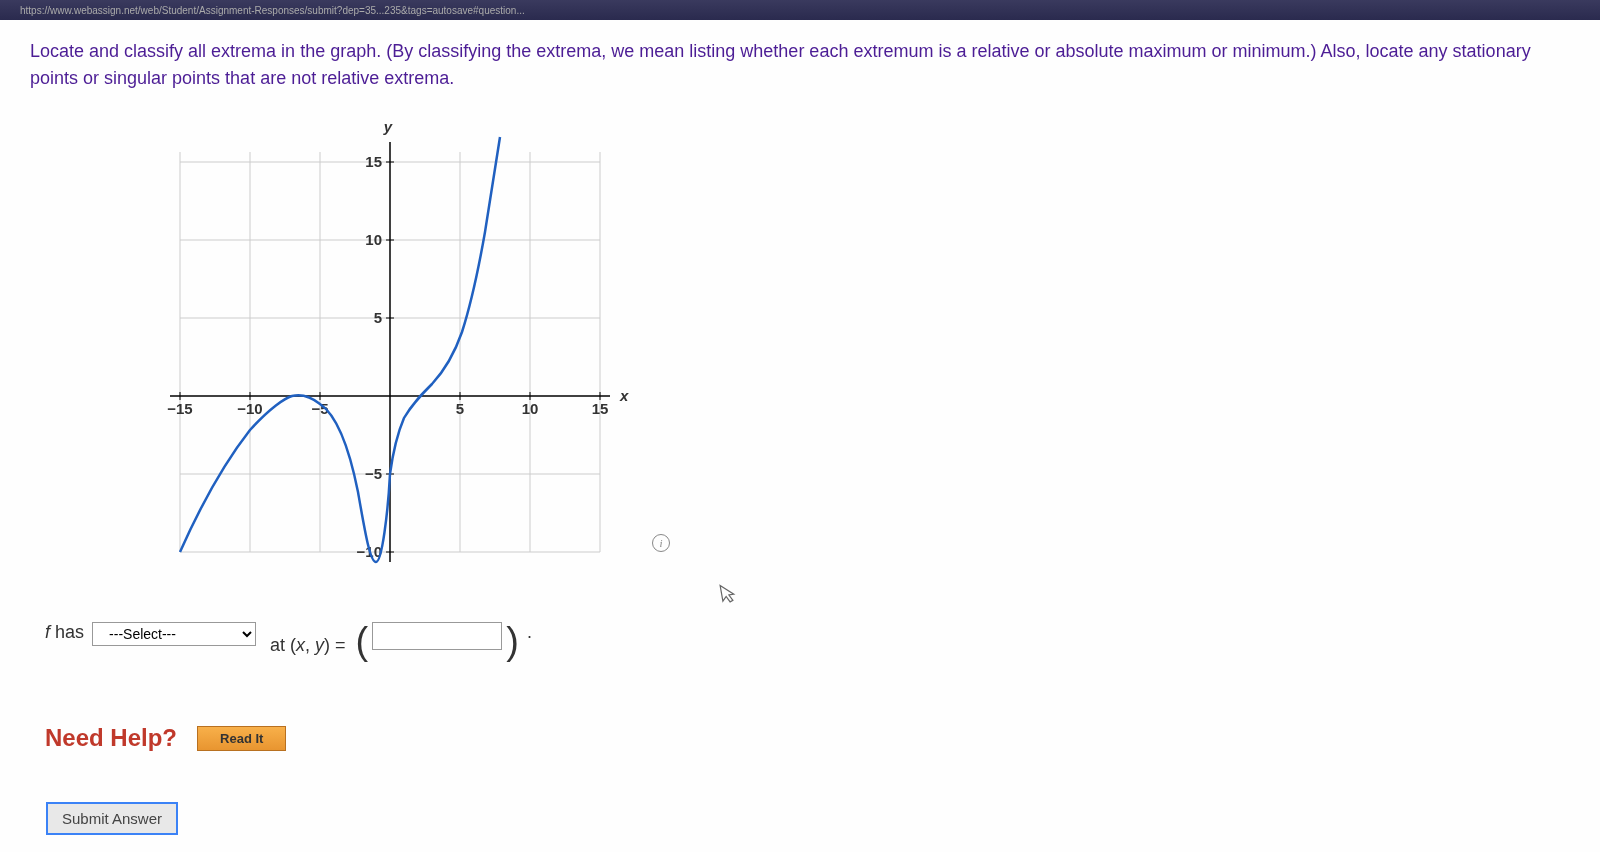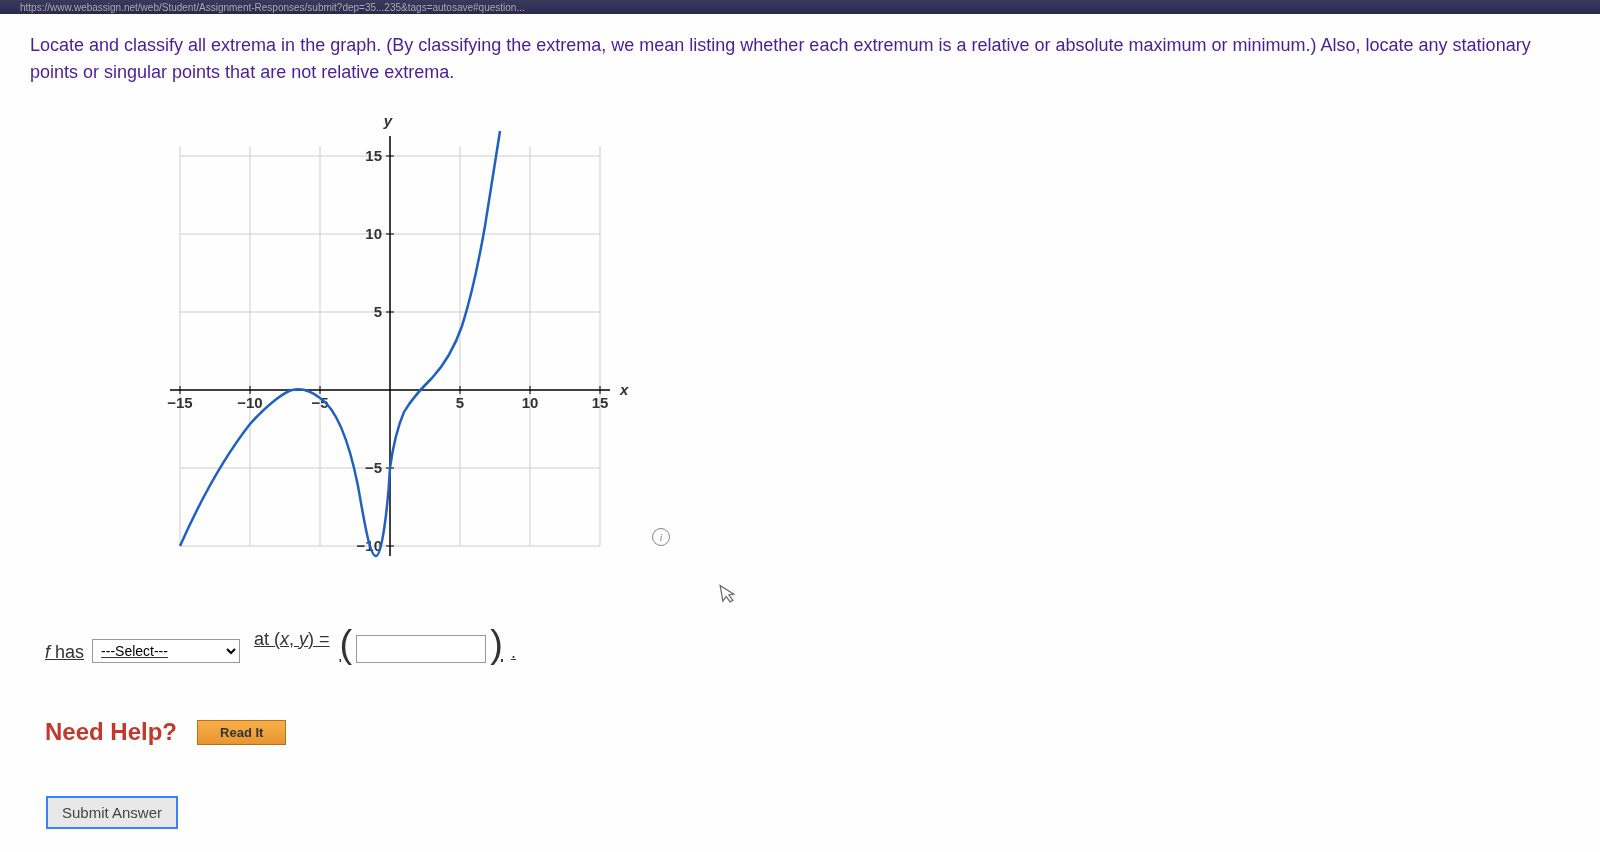--- a/index.html
+++ b/index.html
@@ -9,21 +9,21 @@
     }
     body {
       font-family: Arial, Helvetica, sans-serif;
       background: #f5f5f5;
       width: 1600px;
       height: 852px;
       overflow: hidden;
     }
     .browser-bar {
       background: linear-gradient(to bottom, #3a3a5e, #2a2a4e);
-      height: 14px;
+      height: 20px;
       display: flex;
       align-items: center;
       padding: 0 20px;
       color: #aaa;
       font-size: 10px;
       overflow: hidden;
     }
     .content-area {
       background: #fefefe;
       padding: 18px 30px;
@@ -57,37 +57,36 @@
       display: flex;
       align-items: center;
       justify-content: center;
       font-size: 11px;
       color: #888;
       font-style: italic;
       font-family: serif;
     }
     .answer-row {
       display: flex;
-      align-items: flex-end;
+      align-items: flex-start;
       margin-top: 30px;
       margin-left: 15px;
       font-size: 18px;
       color: #333;
-      text-decoration: underline;
     }
     .answer-row .fhas {
       font-style: italic;
       margin-right: 8px;
     }
     .select-box {
       border: 1px solid #999;
       background: #fff;
       font-size: 14px;
-      padding: 2px 4px;
-      width: 148px;
+      padding: 2px 12px;
+      width: 164px;
       height: 24px;
       margin-right: 8px;
     }
     .at-xy {
       margin: 13px 6px;
     }
     .big-paren {
       font-size: 38px;
       font-weight: 300;
       padding: 0 4px;

